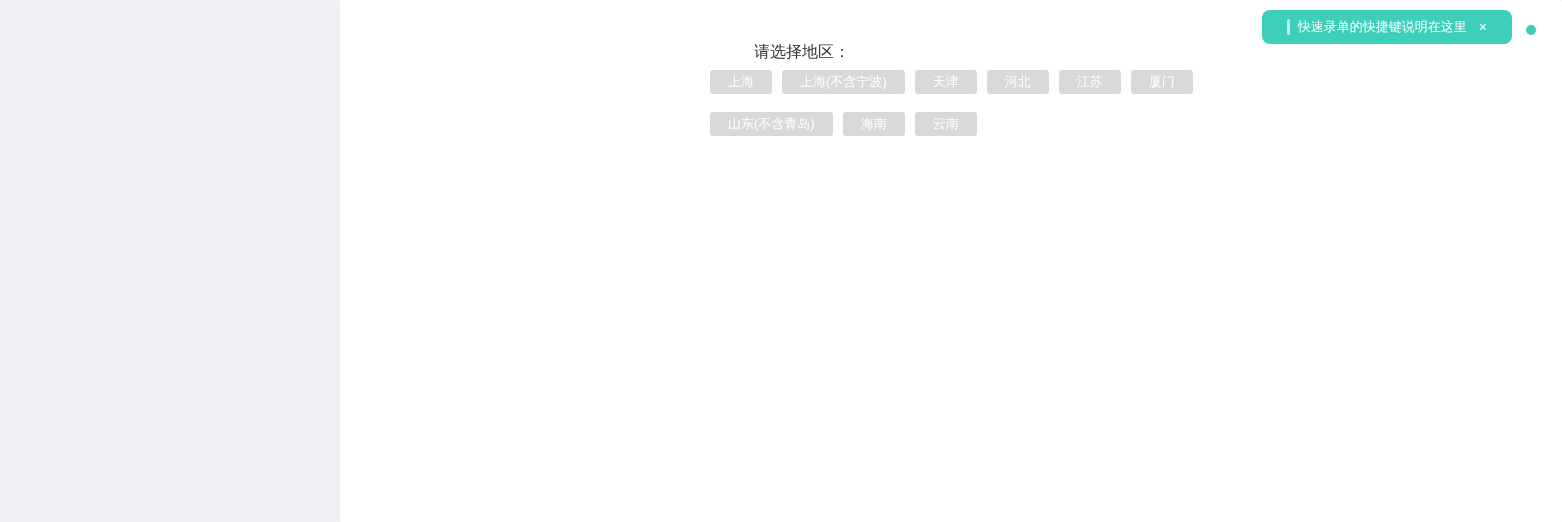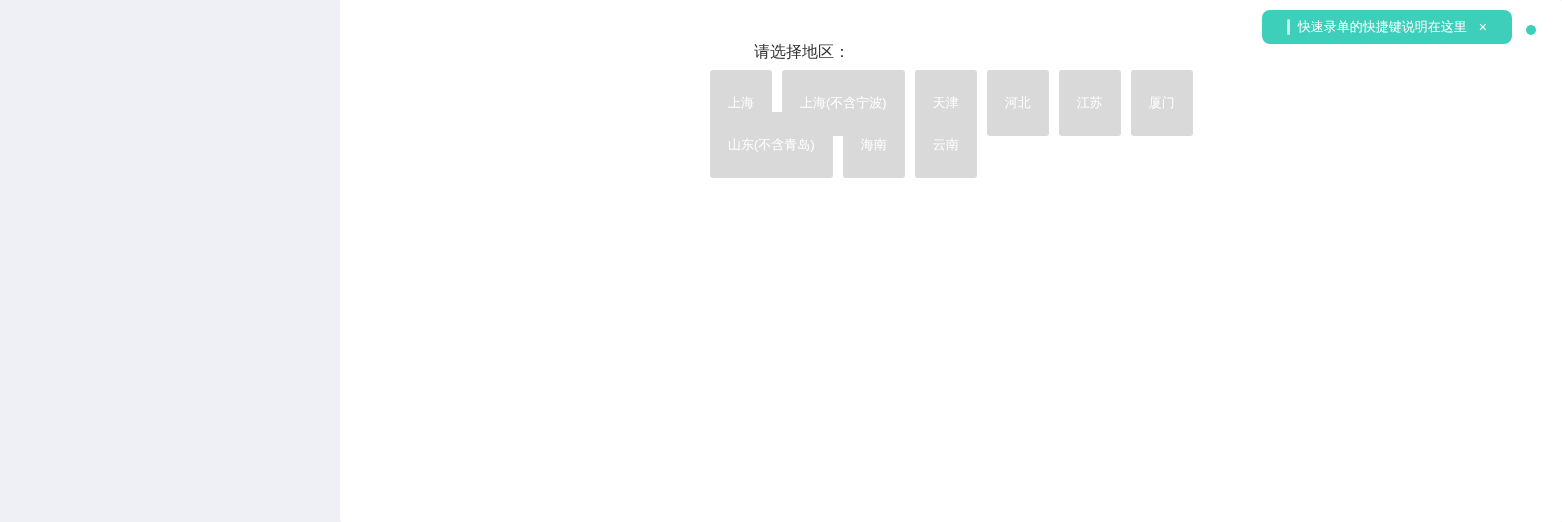--- a/index.html
+++ b/index.html
@@ -64,21 +64,21 @@
       gap: 10px;
       border-radius: 9px;
     }
 
     .region-btn {
       background: #d9d9d9;
       border: none;
       border-radius: 3px;
       color: #fff;
       font-size: 13px;
-      padding: 24px 18px;
+      padding: 3px 18px;
       cursor: pointer;
       white-space: nowrap;
       font-family: Liberation Sans, sans-serif;
     }
 
     
     .tooltip-banner {
       position: absolute;
       top: 10px;
       right: 50px;

